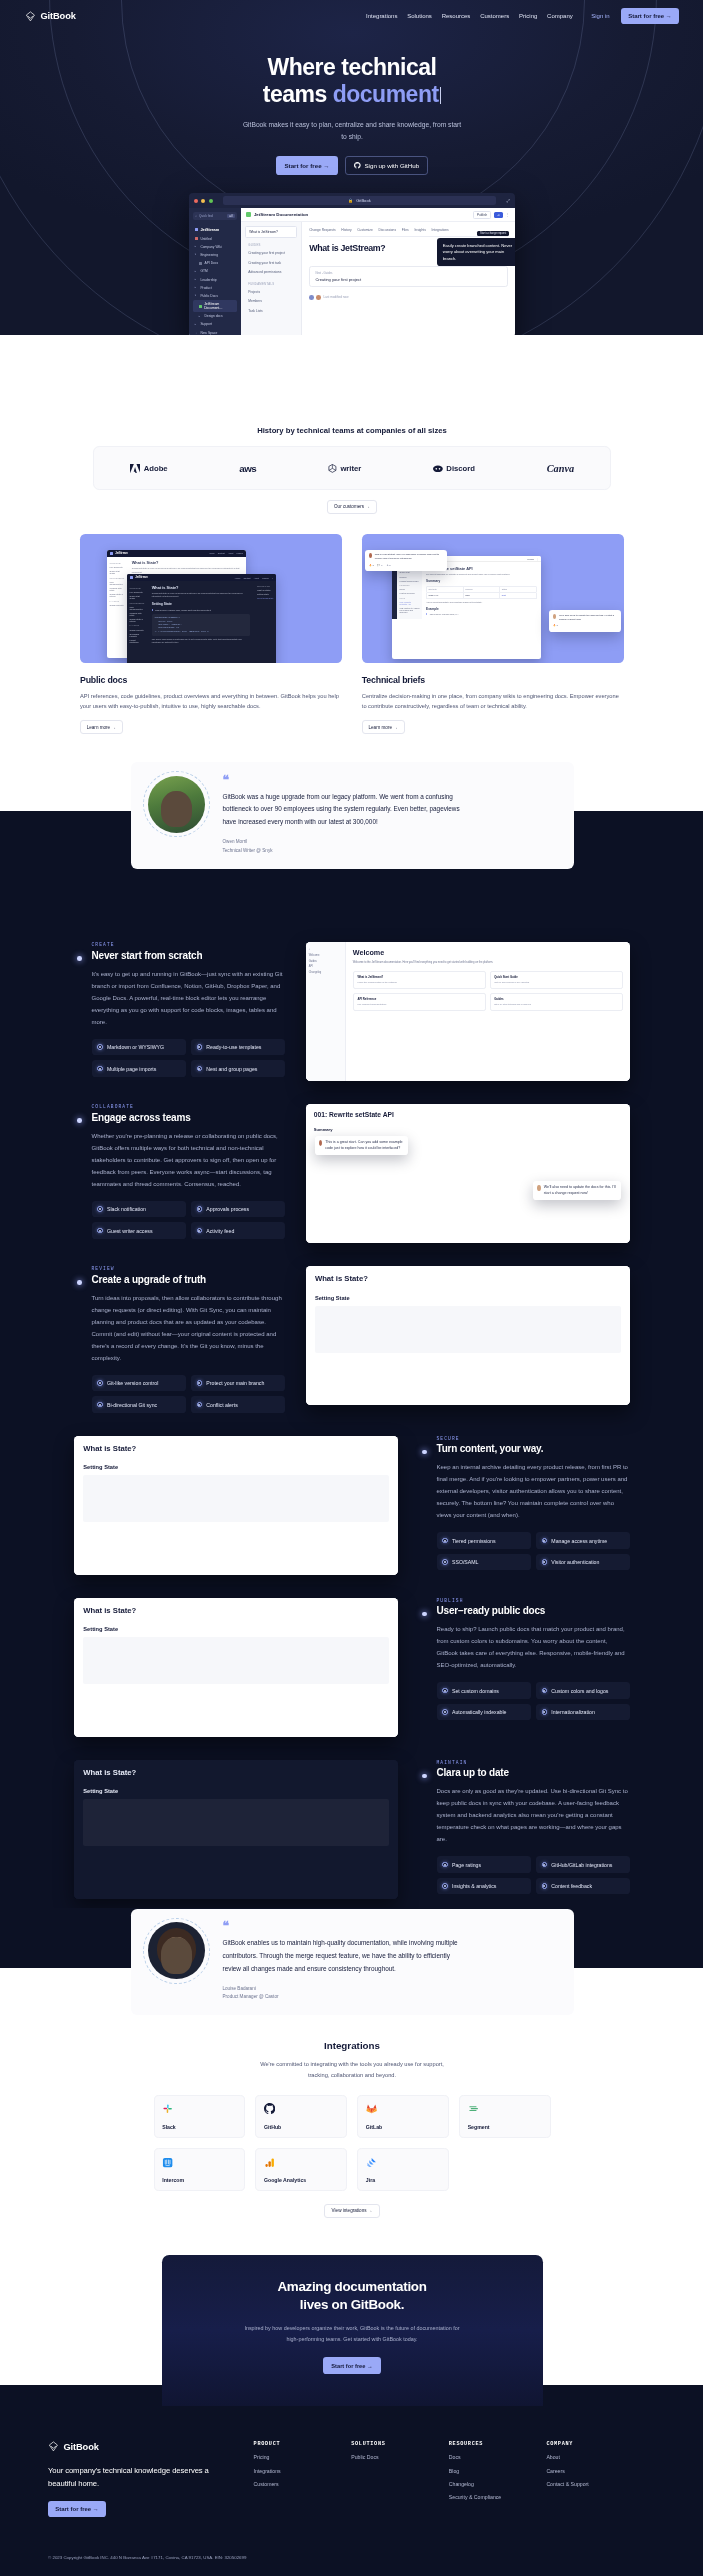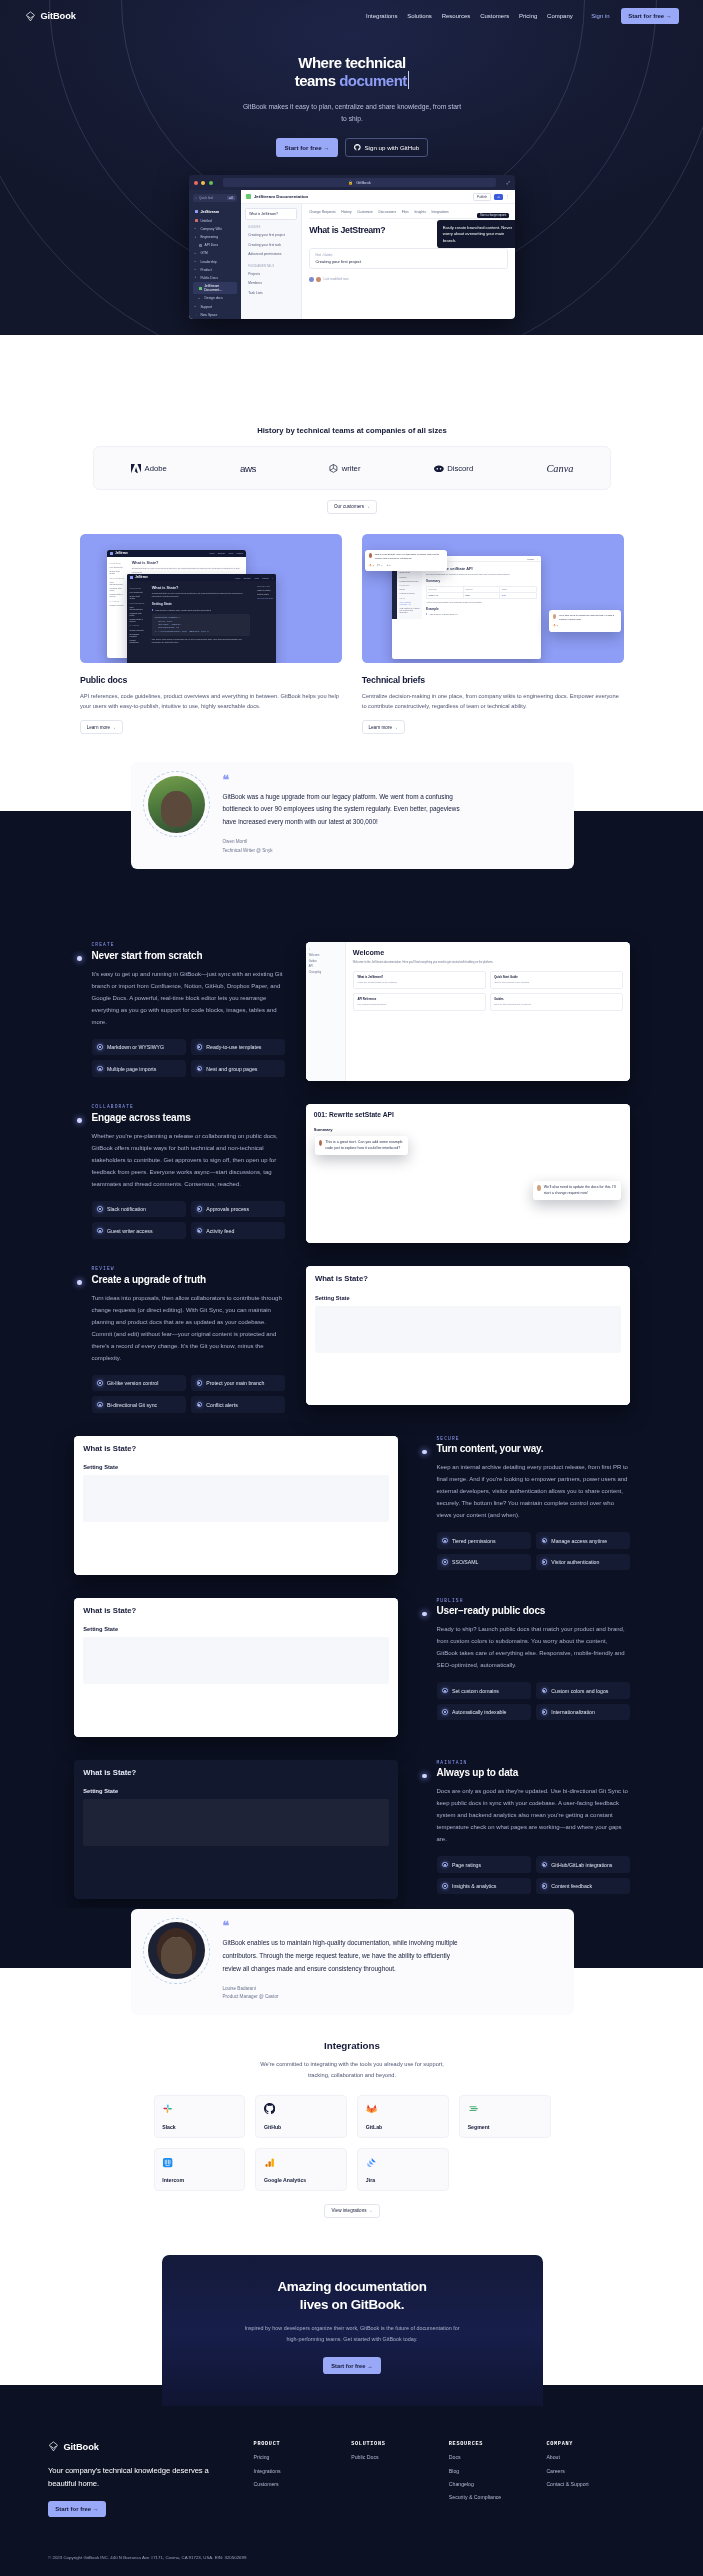--- a/index.html
+++ b/index.html
@@ -27,21 +27,21 @@
   .nav-right{margin-left:auto;display:flex;align-items:center;gap:11.3px;}
   .nav-links{display:flex;gap:9.8px;}
   .nav-links a{color:#dfe3f3;font-size:6px;text-decoration:none;}
   .signin{color:#a8b6ff;font-size:6px;text-decoration:none;margin-left:7.2px;}
   .btn-primary{background:#9aa9f7;color:#14193a;border:none;border-radius:3.1px;
     font-size:6px;font-weight:600;padding:4.6px 7.2px;cursor:pointer;font-family:inherit;}
   .btn-ghost{background:transparent;color:#fff;border:0.5px solid #4a5480;border-radius:3.1px;
     font-size:6.2px;padding:5.2px 8.2px;cursor:pointer;font-family:inherit;display:flex;align-items:center;gap:3.6px;}
 
   .hero-inner{position:relative;z-index:4;text-align:center;padding-top:21.6px;}
-  .hero-h1{font-size:15px;line-height:1.18;font-weight:700;letter-spacing:-0.5px;}
+  .hero-h1{font-size:23px;line-height:1.18;font-weight:700;letter-spacing:-0.5px;}
   .hero-h1 .accent{color:#8e9df5;}
   .caret{display:inline-block;width:1px;height:17.5px;background:#c9d0ee;vertical-align:-2.6px;margin-left:1.5px;}
   .hero-sub{margin:11.3px auto 0;max-width:222px;font-size:6.7px;line-height:1.75;color:#b9c0da;}
   .hero-cta{margin-top:13.4px;display:flex;gap:6.7px;justify-content:center;}
 
   
   .appshot{position:relative;z-index:4;margin:17.5px auto 0;width:326px;
     border-radius:4.1px;overflow:hidden;box-shadow:0 11.3px 31px rgba(0,0,0,.55);}
   .appbar{height:15.5px;background:#1e2440;display:flex;align-items:center;padding:0 5.2px;gap:3.1px;}
   .dot{width:4.1px;height:4.1px;border-radius:50%;}
@@ -79,21 +79,21 @@
   .tooltip{position:absolute;right:-3.1px;top:16.5px;width:81px;background:#12172e;color:#fff;
     border-radius:3.1px;padding:4.6px 5.7px;font-size:4.1px;line-height:1.55;z-index:9;}
   .tiphint{position:absolute;right:6.2px;top:9.3px;background:#12172e;color:#dfe3f3;font-size:2.6px;
     padding:1px 2.6px;border-radius:1.5px;z-index:8;}
 
   
   .light{background:#fff;color:#141a38;padding:27px 0 0;}
   .trusted-t{text-align:center;font-size:7.7px;font-weight:700;color:#141a38;}
   .logos{margin:11.3px auto 0;width:518px;background:#fafafc;border:0.5px solid #f0f1f6;border-radius:6.2px;
     height:44px;display:flex;align-items:center;justify-content:space-around;}
-  .logo{display:flex;align-items:flex-end;gap:3.6px;color:#141a38;font-weight:400;font-size:7.7px;}
+  .logo{display:flex;align-items:flex-end;gap:3.6px;color:#141a38;font-weight:700;font-size:7.7px;}
   .cust-btn{display:block;margin:9.3px auto 0;background:#fff;border:0.5px solid #e3e5ee;border-radius:3.1px;
     font-size:4.6px;padding:3.6px 6.2px;color:#141a38;cursor:pointer;font-family:inherit;}
 
   .two-cards{width:544px;margin:20.6px auto 0;display:flex;gap:19.6px;}
   .card{flex:1;}
   .card-art{height:129px;background:#8e9df5;border-radius:5.2px;position:relative;overflow:hidden;}
   .card h3{font-size:8.8px;margin-top:11.3px;letter-spacing:-0.2px;}
   .card p{font-size:5.7px;line-height:1.85;color:#4e5572;margin-top:6.2px;}
   .card .more{margin-top:8.2px;background:#fff;border:0.5px solid #e3e5ee;border-radius:3.1px;
     font-size:4.6px;padding:3.6px 5.7px;cursor:pointer;font-family:inherit;color:#141a38;}
@@ -826,21 +826,21 @@
           <div style="font-size:5.7px;font-weight:700;margin-top:11.3px;">Setting State</div>
           <div style="margin-top:5.2px;background:#f6f7fa;border-radius:2.1px;height:47px;"></div>
         </div>
       </div>
     </div>
 
     <div class="feat rev">
       <div class="feat-text">
         <div class="eyebrow">MAINTAIN</div>
         <div class="bullet"></div>
-        <h3>Always up to data</h3>
+        <h3>Clara up to date</h3>
         <p>Docs are only as good as they're updated. Use bi-directional Git Sync to keep public docs in sync with your codebase. A user-facing feedback system and backend analytics also mean you're getting a constant temperature check on what pages are working—and where your gaps are.</p>
         <div class="pills">
           <div class="pill">
               <span class="ring2">
                 <i></i>
               </span>
               <span>Page ratings</span>
             </div>
           <div class="pill">
               <span class="ring2">

